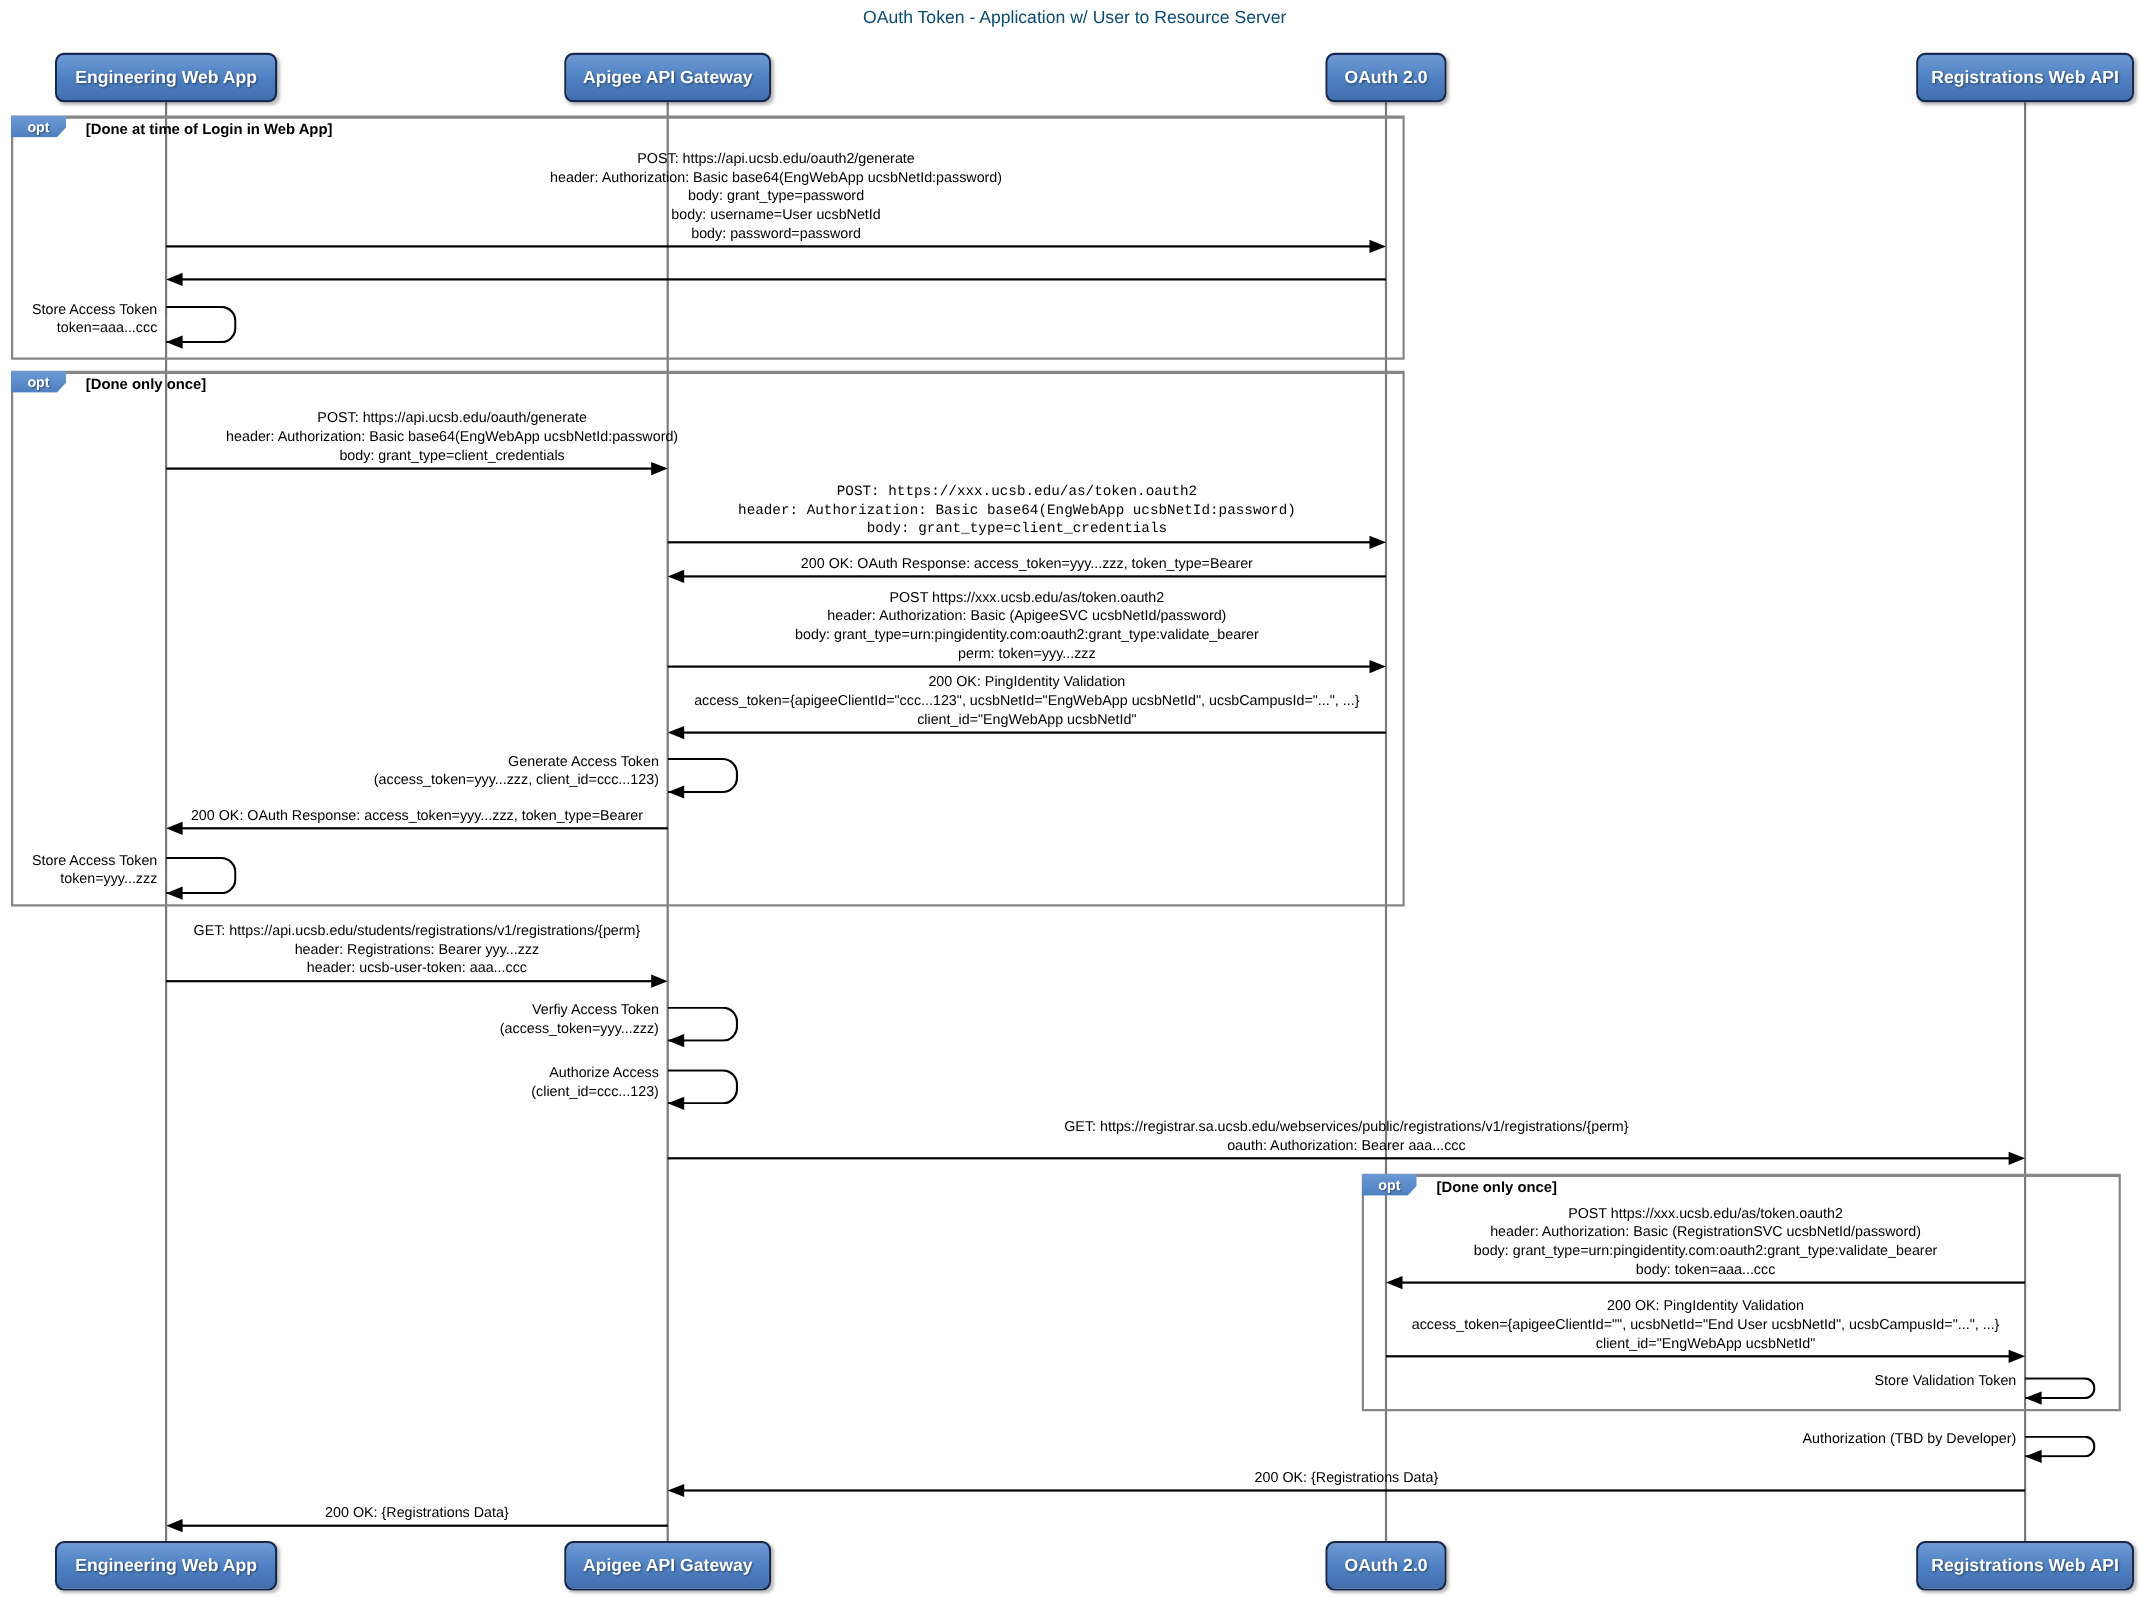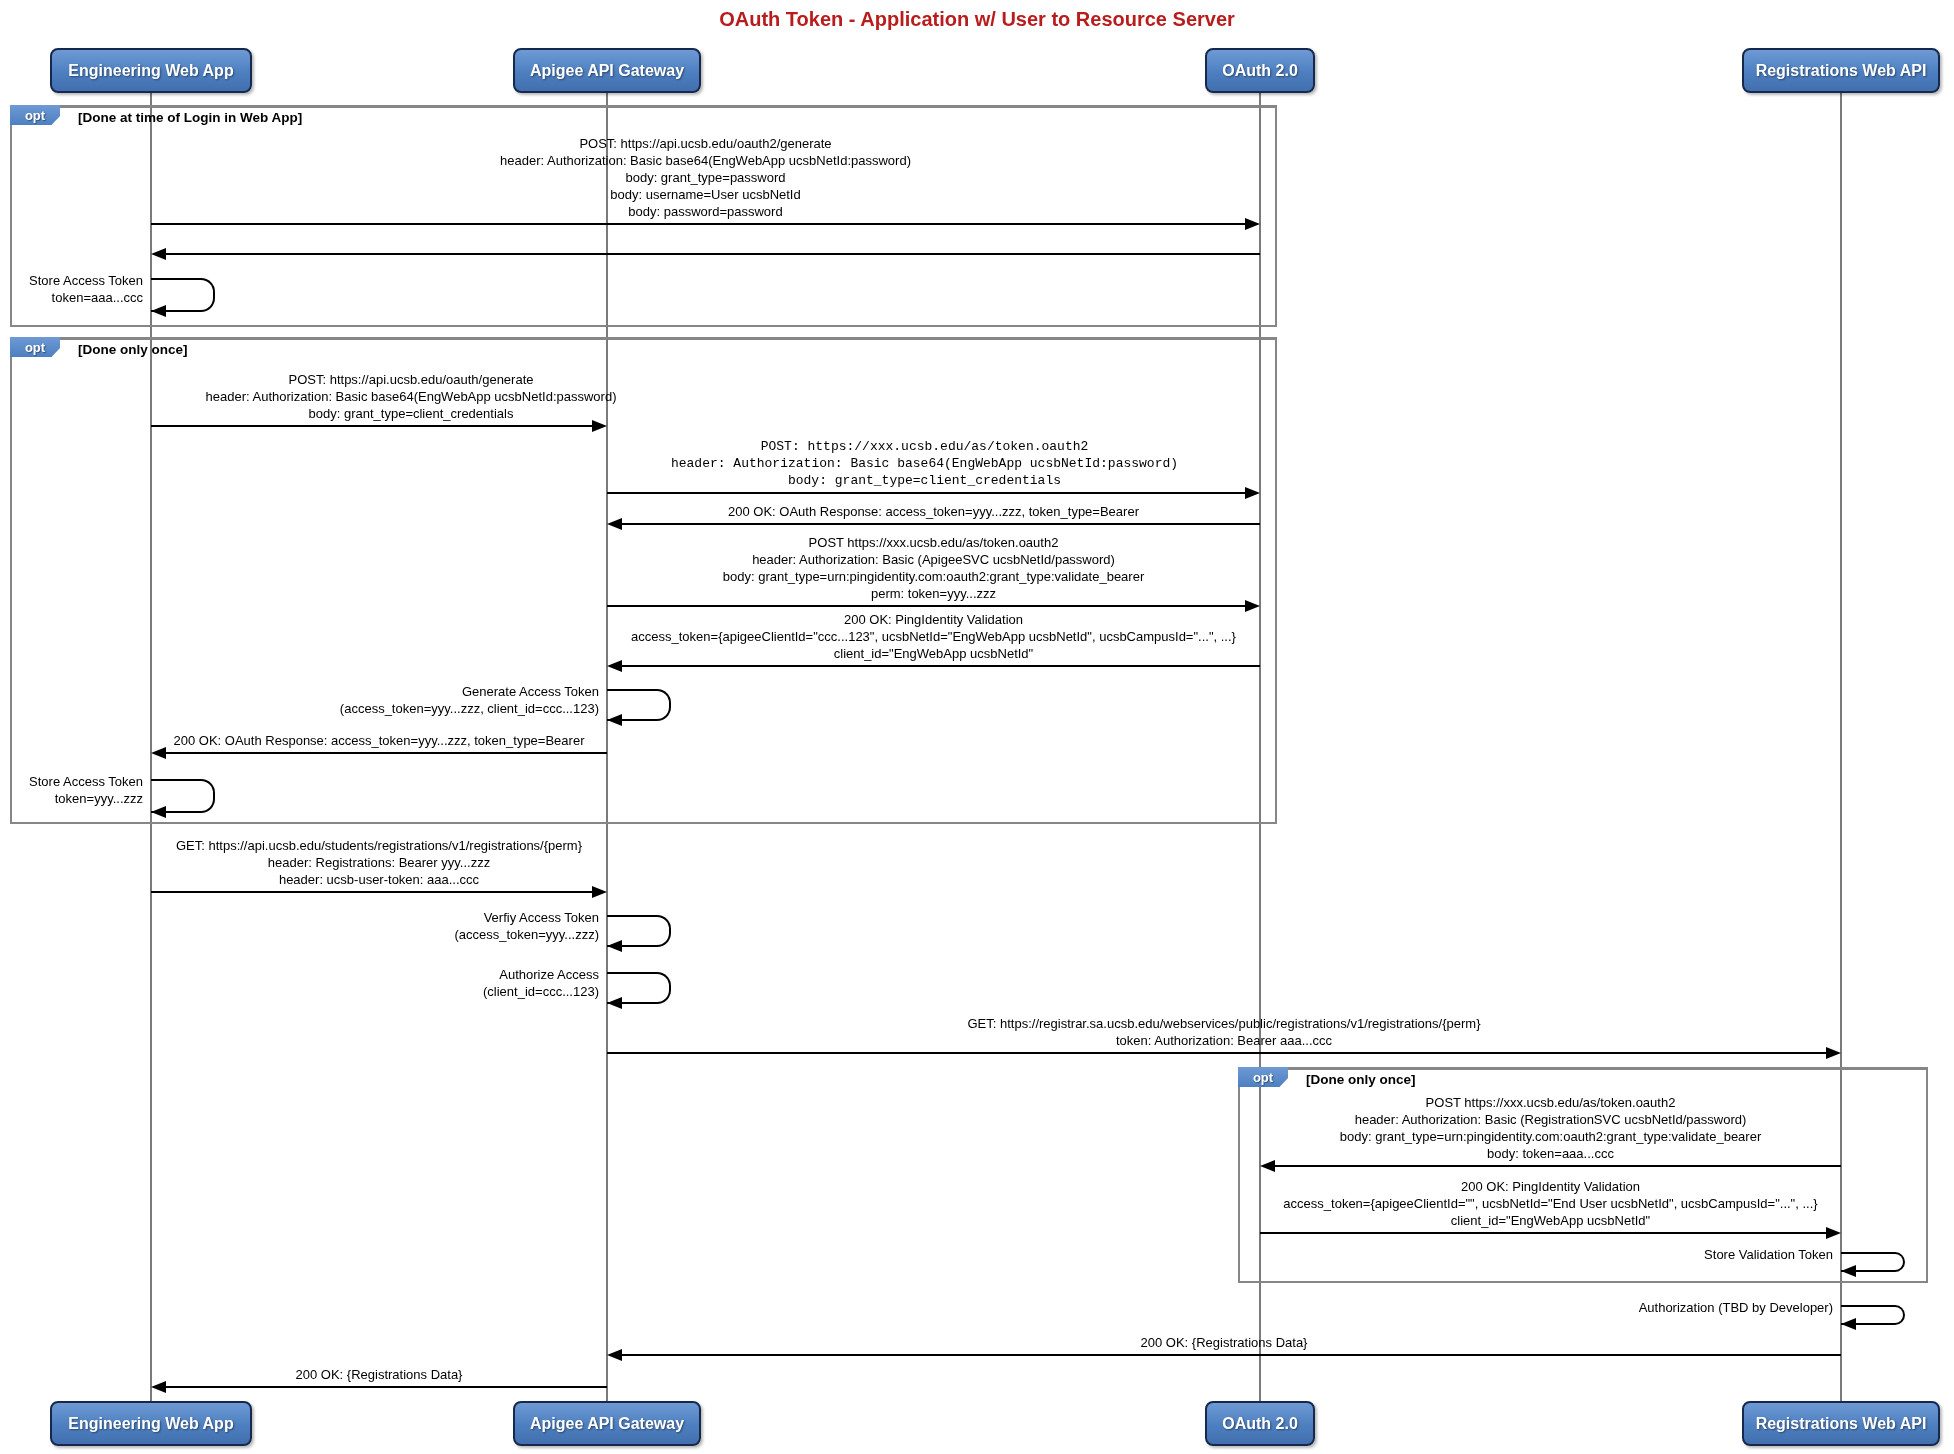--- a/index.html
+++ b/index.html
@@ -7,21 +7,21 @@
     --c-actor-border:#16294d; --c-frame:#868686; --c-line:#000000;
     --c-lifeline:#7a7a7a; --c-tag-top:#6e9ad5; --c-tag-bot:#4d7fc0; --c-text:#000000;
   }
   html,body{margin:0;padding:0;background:#ffffff;}
   #diagram{
     position:relative; width:1954px; height:1454px; background:#ffffff;
     font-family:"Liberation Sans", sans-serif; color:var(--c-text); overflow:hidden;
   }
   .title{
     position:absolute; left:0; right:0; top:8px; text-align:center;
-    font-size:20px; font-weight:bold; color:#b91c1c;
+    font-size:16px; font-weight:normal; color:#0c4a6e;
   }
   .actor-box{
     position:absolute; height:45px; box-sizing:border-box;
     background:linear-gradient(180deg,var(--c-actor-top) 0%,var(--c-actor-mid) 55%,var(--c-actor-bot) 100%);
     border:2px solid var(--c-actor-border); border-radius:8px;
     display:flex; align-items:center; justify-content:center;
     box-shadow:2px 2px 3px rgba(0,0,0,0.28);
   }
   .actor-label-text{
     color:#ffffff; font-weight:bold; font-size:16px; white-space:nowrap;
@@ -167,21 +167,21 @@
       <div class="message-line">(access_token=yyy...zzz)</div>
     </div>
     <div class="self-loop" style="left: 607px; top: 972px; width: 64px; height: 32px;"></div>
     <div class="arrow-l" style="left: 607px; top: 997px;"></div>
     <div class="msg-text self-text" style="left: 167px; top: 966px; width: 432px;">
       <div class="message-line">Authorize Access</div>
       <div class="message-line">(client_id=ccc...123)</div>
     </div>
     <div class="msg-text" style="left: 607px; top: 1015px; width: 1234px;">
       <div class="message-line">GET: https://registrar.sa.ucsb.edu/webservices/public/registrations/v1/registrations/{perm}</div>
-      <div class="message-line">token: Authorization: Bearer aaa...ccc</div>
+      <div class="message-line">oauth: Authorization: Bearer aaa...ccc</div>
     </div>
     <div class="msg-line" style="left: 607px; top: 1052px; width: 1221px;"></div>
     <div class="arrow-r" style="left: 1826px; top: 1047px;"></div>
     <div class="msg-text" style="left: 1260px; top: 1094px; width: 581px;">
       <div class="message-line">POST https://xxx.ucsb.edu/as/token.oauth2</div>
       <div class="message-line">header: Authorization: Basic (RegistrationSVC ucsbNetId/password)</div>
       <div class="message-line">body: grant_type=urn:pingidentity.com:oauth2:grant_type:validate_bearer</div>
       <div class="message-line">body: token=aaa...ccc</div>
     </div>
     <div class="msg-line" style="left: 1273px; top: 1165px; width: 568px;"></div>

